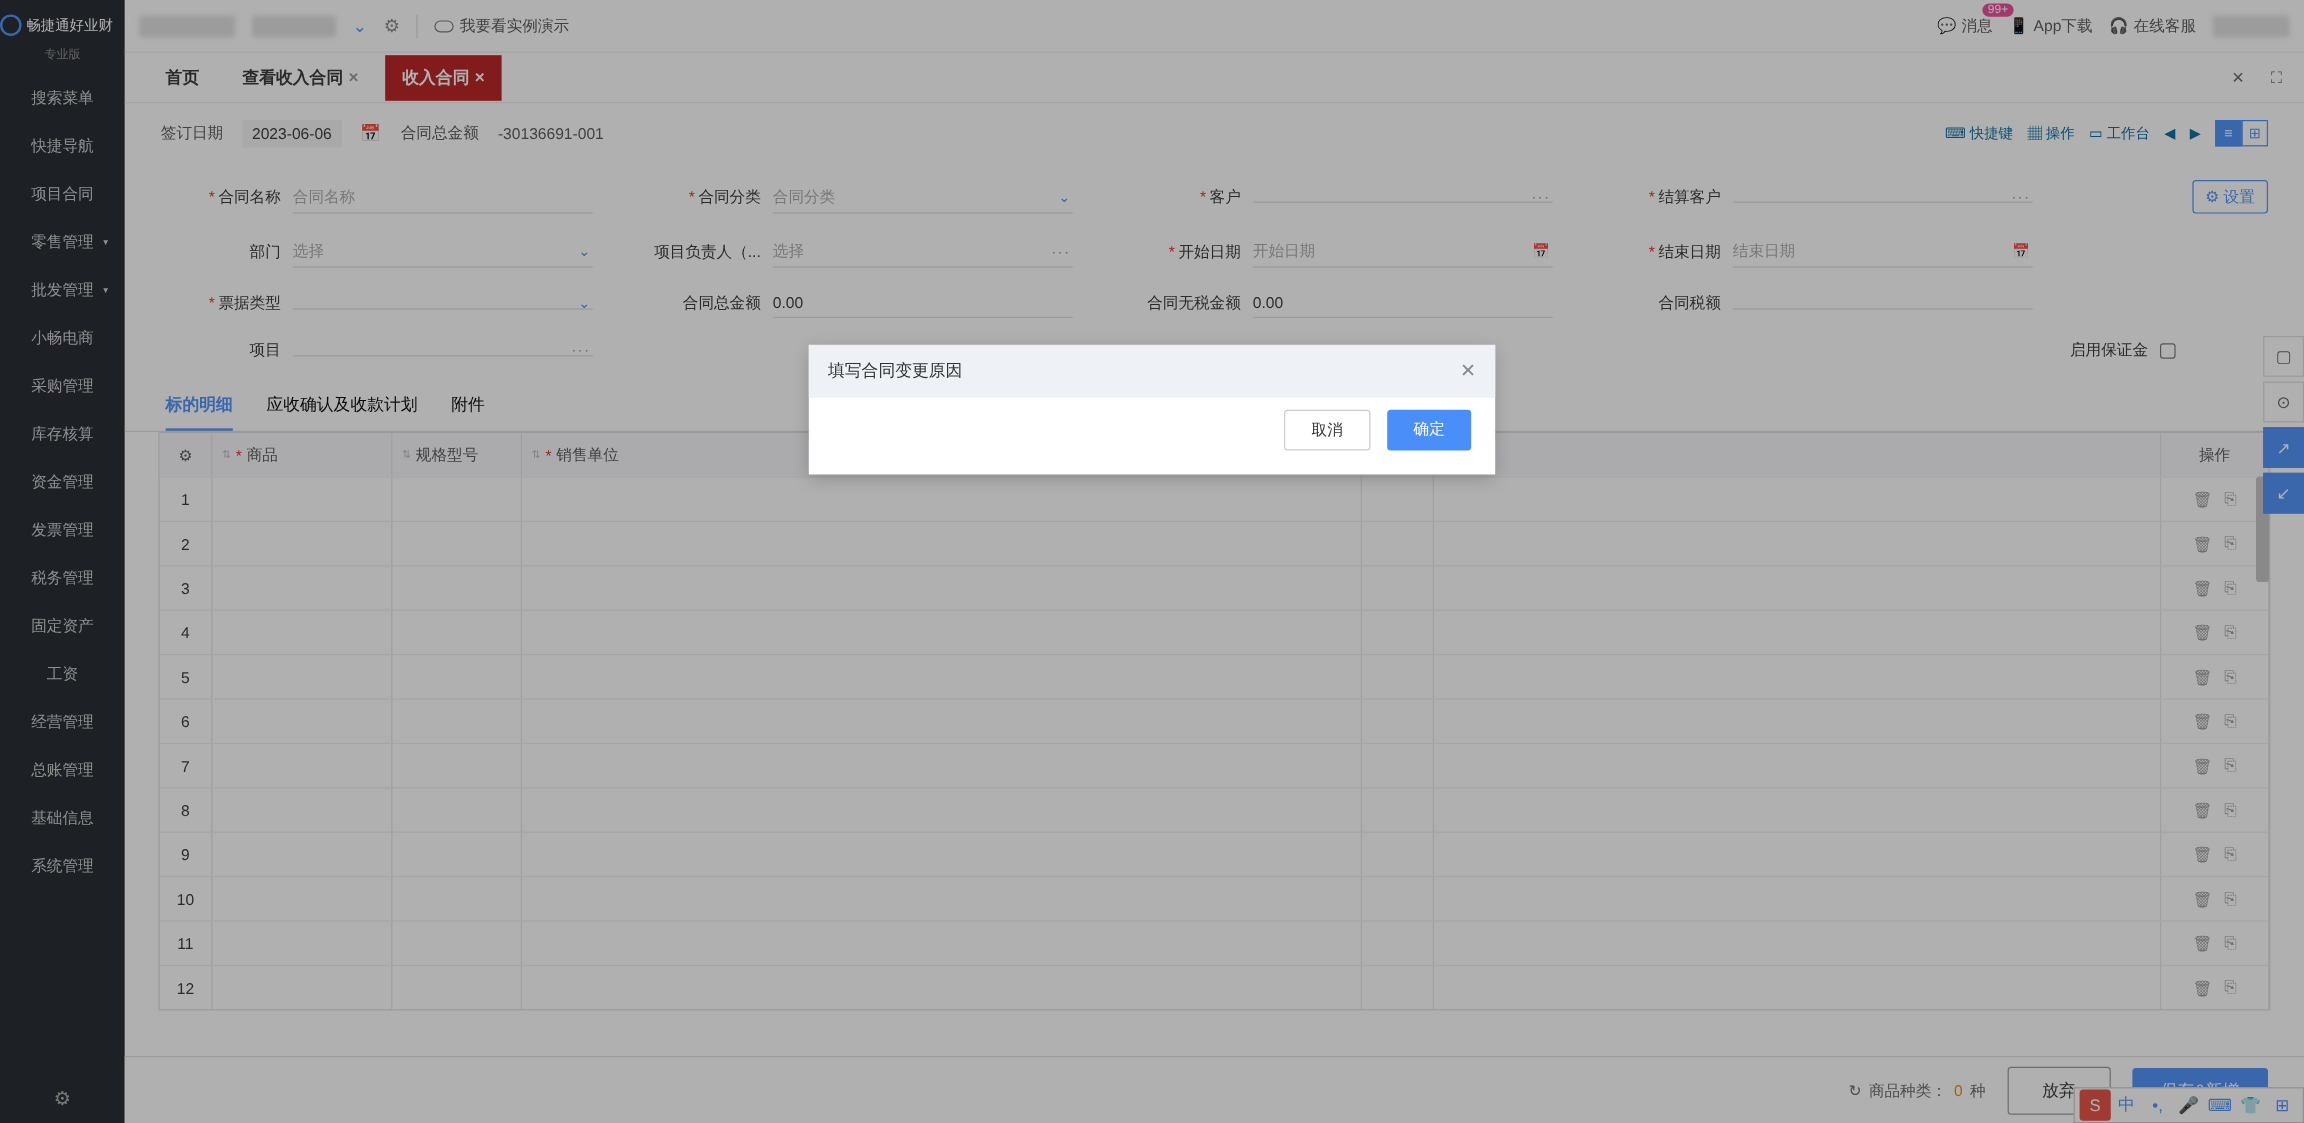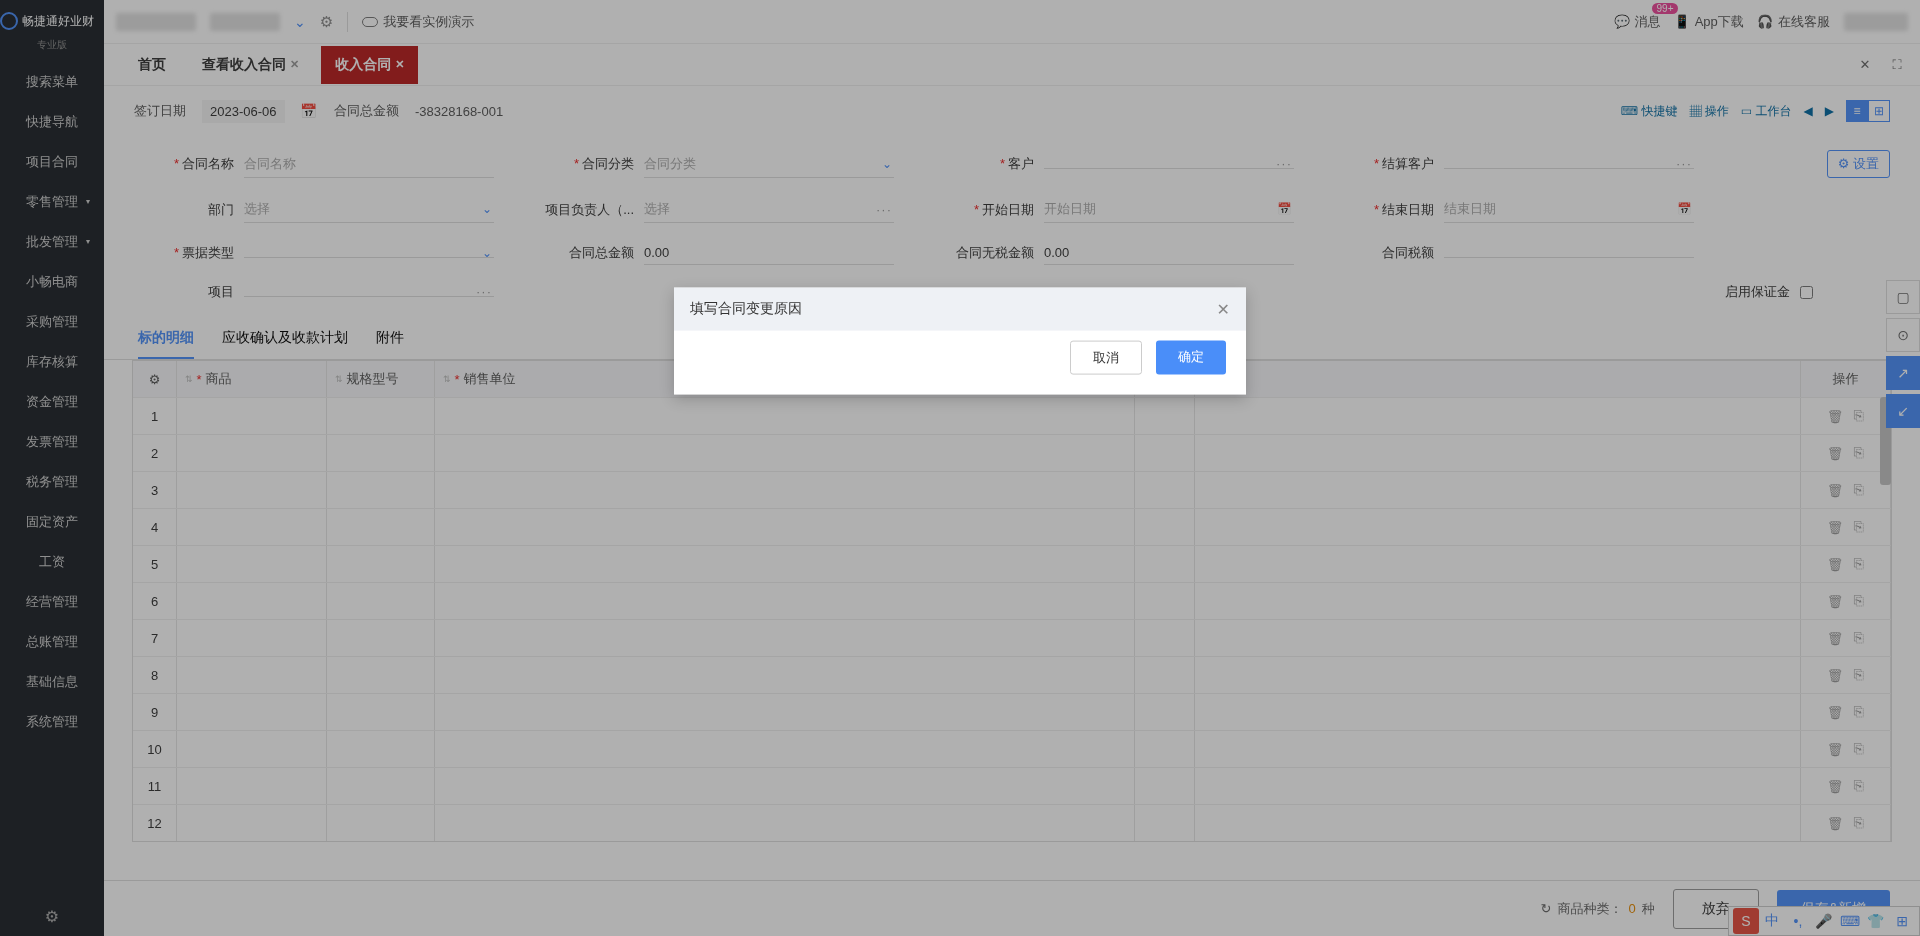--- a/index.html
+++ b/index.html
@@ -156,21 +156,21 @@
       <div class="mini-btn">✕</div>
       <div class="mini-btn">⛶</div>
     </div>
   </div>
 
   <div class="info-bar">
     <span>签订日期</span>
     <span class="date-val">2023-06-06</span>
     <span class="cal-icon">📅</span>
     <span>合同总金额</span>
-    <span>-38328168-001</span>
+    <span>-30136691-001</span>
     <div class="info-right">
       <span>⌨ <span>快捷键</span></span>
       <span>▦ <span>操作</span></span>
       <span>▭ <span>工作台</span></span>
       <span class="arrow-icon">◀</span>
       <span class="arrow-icon">▶</span>
       <div class="view-toggle">
         <div class="act">≡</div>
         <div class="off">⊞</div>
       </div>

